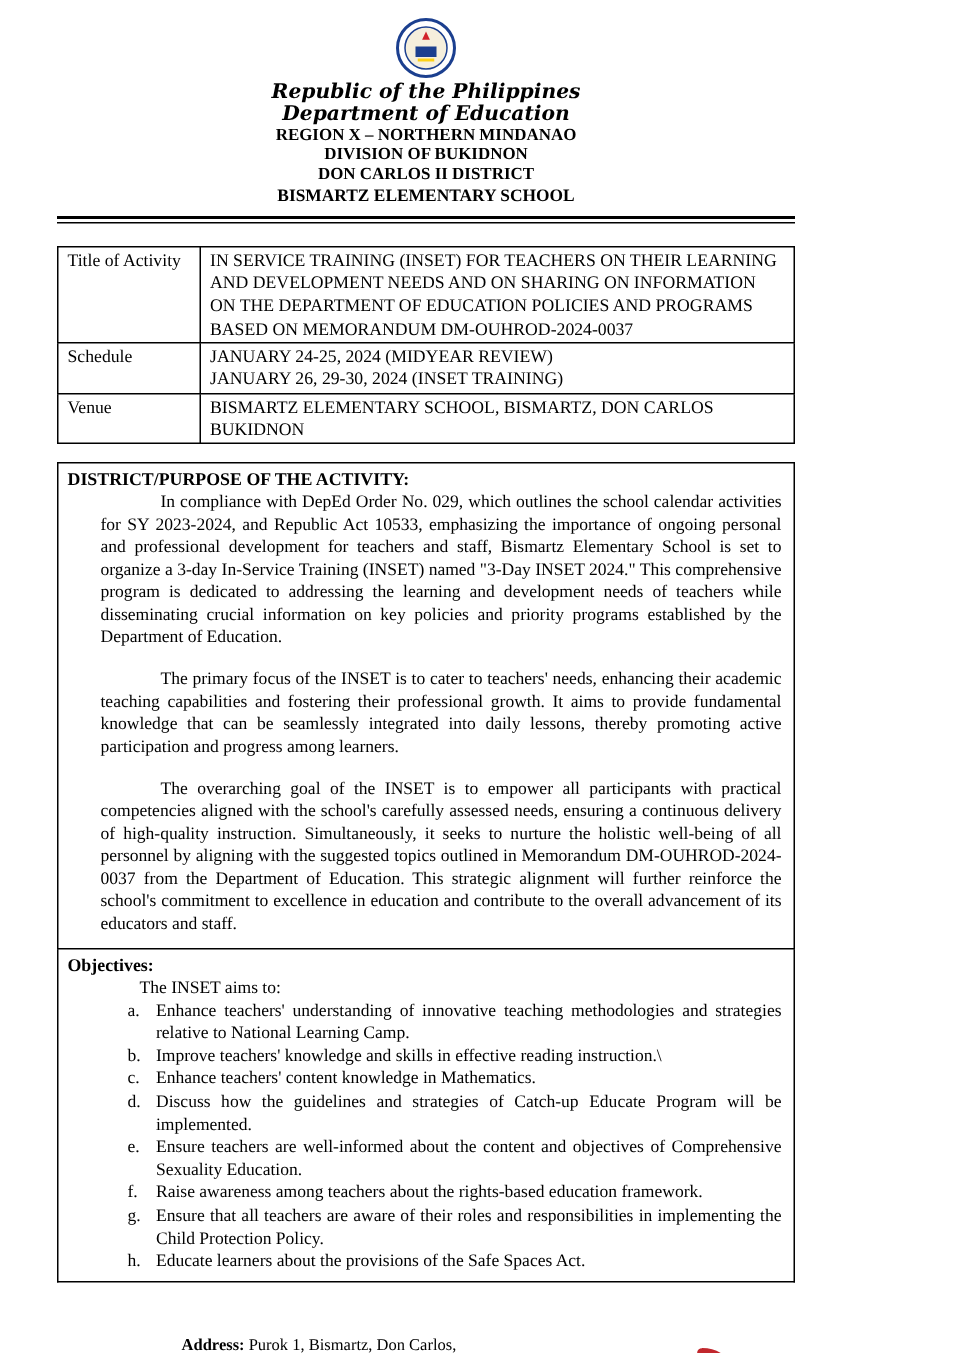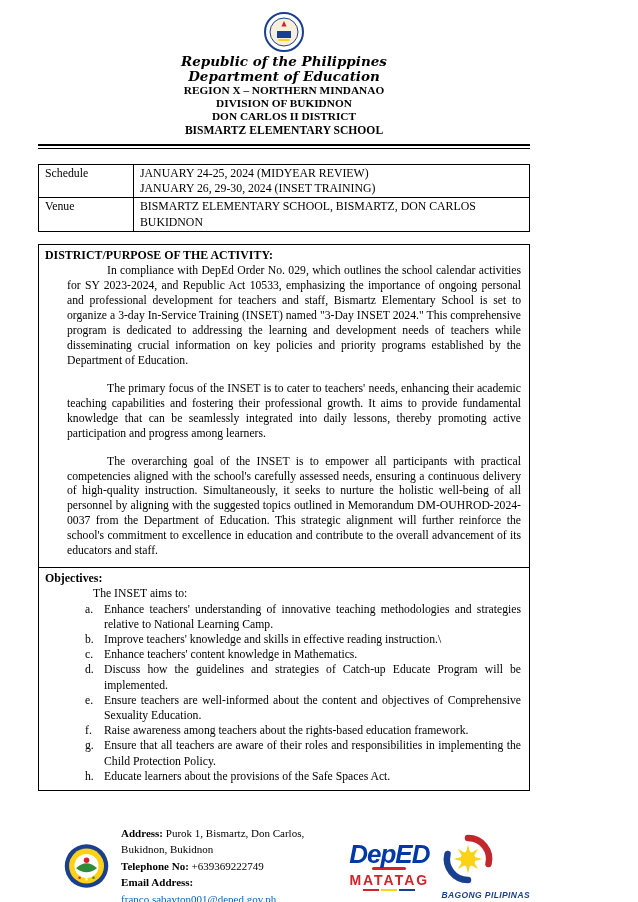--- a/index.html
+++ b/index.html
@@ -68,20 +68,24 @@
     <div class="h-script">Department of Education</div>
     <div class="h-caps">REGION X – NORTHERN MINDANAO</div>
     <div class="h-caps">DIVISION OF BUKIDNON</div>
     <div class="h-caps">DON CARLOS II DISTRICT</div>
     <div class="h-school">BISMARTZ ELEMENTARY SCHOOL</div>
   </div>
   <div class="header-rule"></div>
 
   <table class="info-table">
     <tbody>
+        <tr>
+      <td class="lbl">Title of Activity</td>
+      <td>IN SERVICE TRAINING (INSET) FOR TEACHERS ON THEIR LEARNING AND DEVELOPMENT NEEDS AND ON SHARING ON INFORMATION ON THE DEPARTMENT OF EDUCATION POLICIES AND PROGRAMS BASED ON MEMORANDUM DM-OUHROD-2024-0037</td>
+    </tr>
     <tr>
       <td class="lbl">Schedule</td>
       <td>
         <div>JANUARY 24-25, 2024 (MIDYEAR REVIEW)</div>
         <div>JANUARY  26, 29-30, 2024 (INSET TRAINING)</div>
       </td>
     </tr>
     <tr>
       <td class="lbl">Venue</td>
       <td>BISMARTZ ELEMENTARY SCHOOL, BISMARTZ, DON CARLOS BUKIDNON</td>

